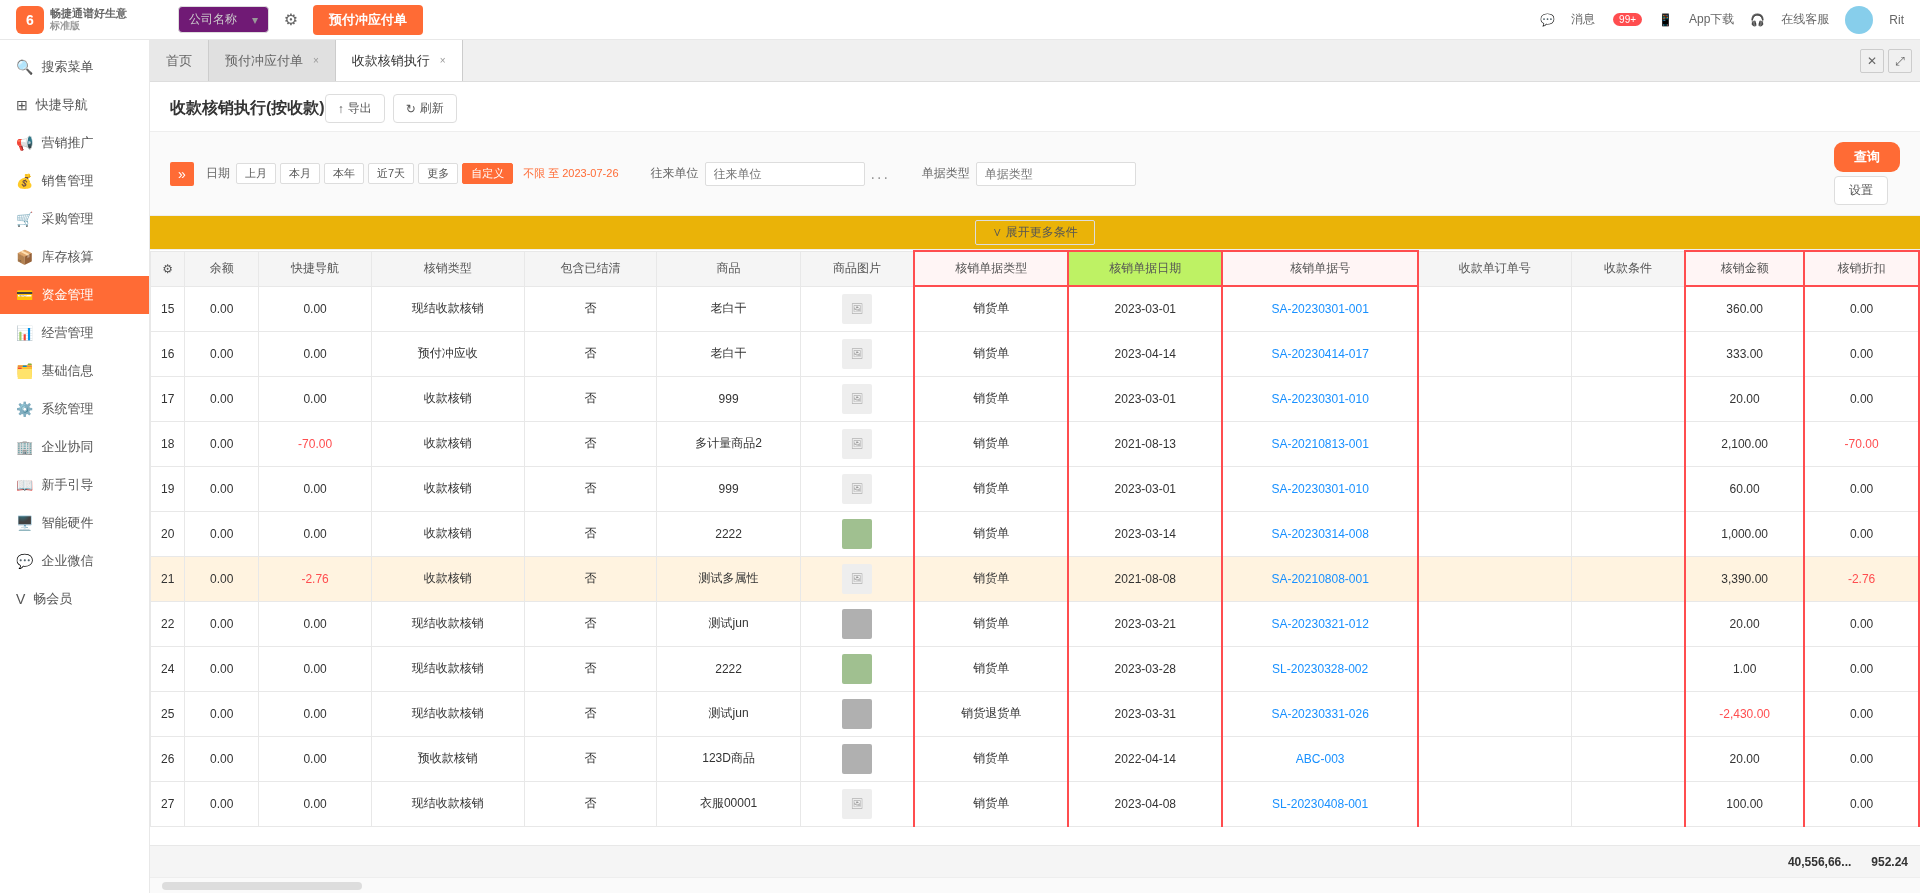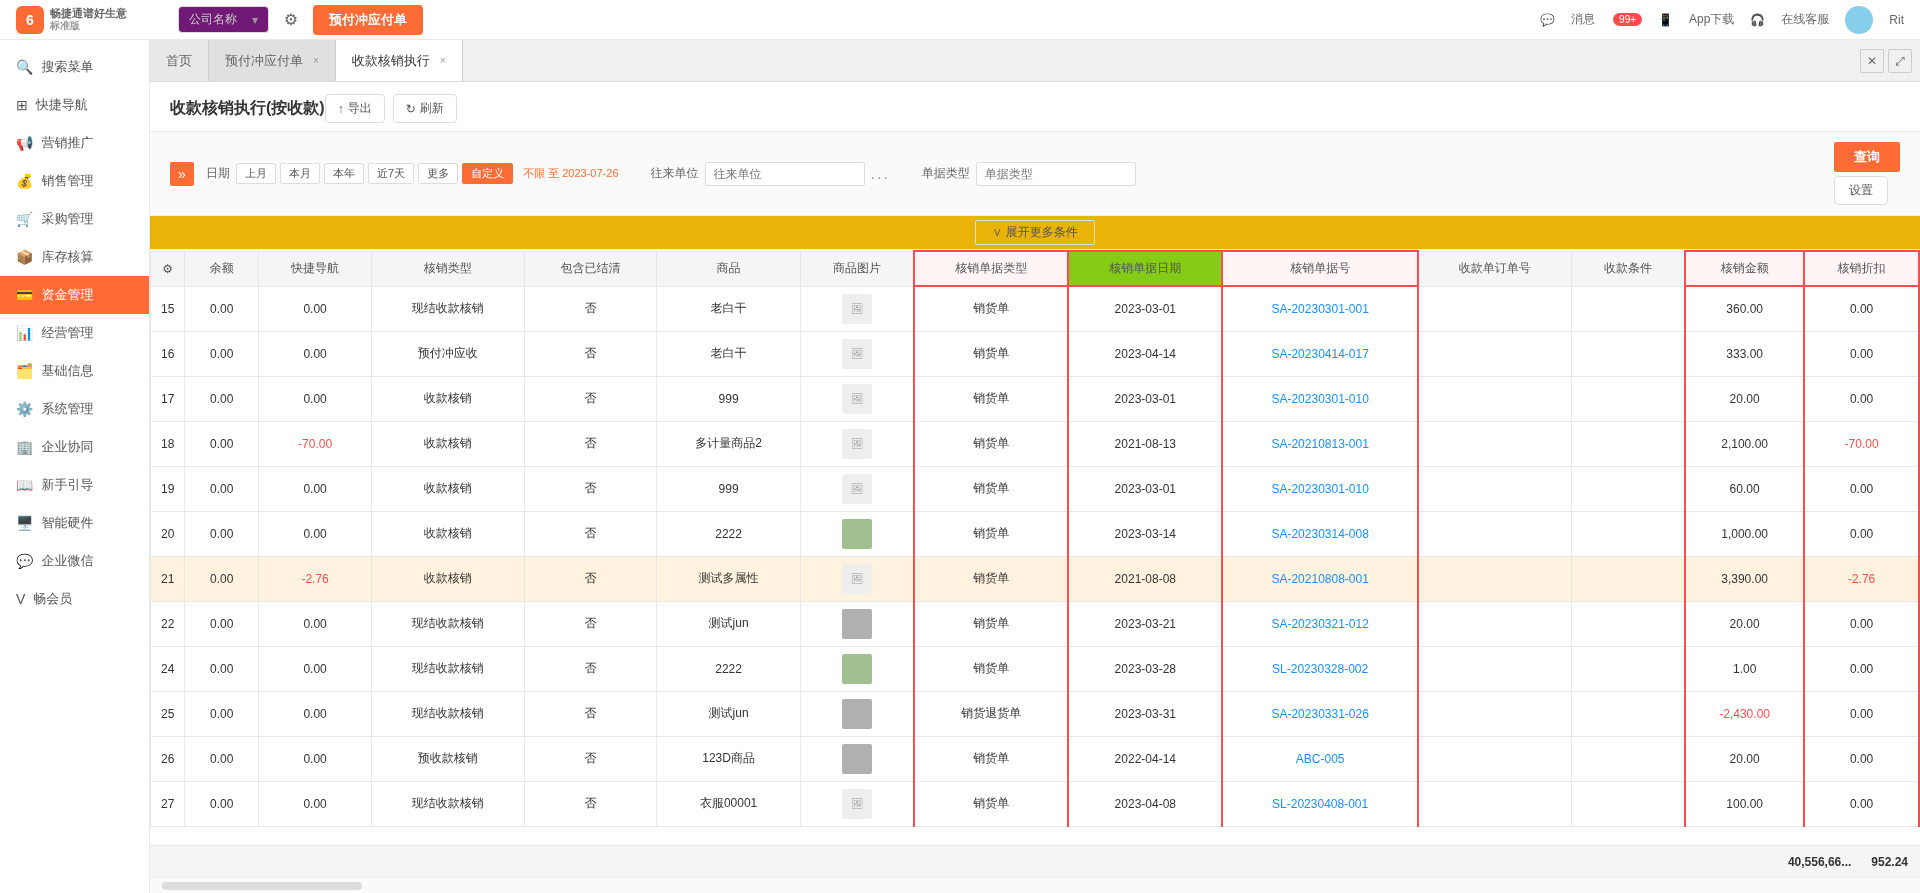--- a/index.html
+++ b/index.html
@@ -52,21 +52,21 @@
     .filter-expand-btn { width: 24px; height: 24px; background: #ff6b35; border: none; cursor: pointer; display: flex; align-items: center; justify-content: center; color: white; border-radius: 2px; font-size: 14px; }
     .filter-group { display: flex; align-items: center; gap: 6px; }
     .filter-label { font-size: 12px; color: #666; white-space: nowrap; }
     .filter-date-btns { display: flex; gap: 4px; }
     .filter-date-btn { padding: 2px 8px; border: 1px solid #ddd; background: #fff; cursor: pointer; font-size: 11px; border-radius: 2px; color: #555; }
     .filter-date-btn.custom { background: #ff6b35; color: white; border-color: #ff6b35; border-radius: 2px; }
     .filter-date-range { font-size: 11px; color: #ff6b35; }
     .filter-input { border: 1px solid #ddd; padding: 4px 8px; border-radius: 2px; font-size: 12px; width: 160px; color: #999; }
     .filter-dots { color: #999; font-size: 16px; letter-spacing: 2px; }
     .filter-select { border: 1px solid #ddd; padding: 4px 8px; border-radius: 2px; font-size: 12px; width: 160px; color: #555; background: #fff; }
-    .query-btn { background: #ff6b35; color: white; border: none; padding: 6px 20px; border-radius: 2px; cursor: pointer; font-size: 13px; font-weight: bold; }
+    .query-btn { background: #ff6b35; color: white; border: none; padding: 6px 20px; border-radius: 9px; cursor: pointer; font-size: 13px; font-weight: bold; }
     .set-btn { background: #fff; color: #555; border: 1px solid #ddd; padding: 5px 14px; border-radius: 4px; cursor: pointer; font-size: 12px; }
     .filter-actions { display: flex; flex-direction: column; gap: 4px; align-items: flex-start; margin-left: auto; }
 
     
     .expand-more-bar { text-align: center; padding: 4px; background: #eab308; border-bottom: 1px solid #eee; }
     .expand-more-btn { background: none; border: 1px solid #ddd; padding: 3px 16px; cursor: pointer; font-size: 12px; color: #555; border-radius: 2px; }
 
     
     .table-container { flex: 1; overflow: auto; padding: 0; }
     table { width: 100%; border-collapse: collapse; font-size: 12px; }
@@ -266,21 +266,21 @@
           <thead>
             <tr>
               <th class="settings-col">⚙</th>
               <th>余额</th>
               <th>快捷导航</th>
               <th>核销类型</th>
               <th>包含已结清</th>
               <th>商品</th>
               <th>商品图片</th>
               <th style="border: 2px solid #ff4d4f; background:#fff5f5;">核销单据类型</th>
-              <th style="border: 2px solid #ff4d4f; background:#84cc16;">核销单据日期</th>
+              <th style="border: 2px solid #ff4d4f; background:#bef264;">核销单据日期</th>
               <th style="border: 2px solid #ff4d4f; background:#fff5f5;">核销单据号</th>
               <th>收款单订单号</th>
               <th>收款条件</th>
               <th style="border: 2px solid #ff4d4f; background:#fff5f5;">核销金额</th>
               <th style="border: 2px solid #ff4d4f; background:#fff5f5;">核销折扣</th>
             </tr>
           </thead>
           <tbody id="table-body">
           <tr>
     <td>15</td>
@@ -467,21 +467,21 @@
     <td>0.00</td>
     <td class="">0.00</td>
     <td>预收款核销</td>
     <td>否</td>
     <td>123D商品</td>
     <td>
                   <div class="img-thumbnail" style="background:#b0b0b0;"></div>
                 </td>
     <td style="border-left:2px solid #ff4d4f; border-right:2px solid #ff4d4f;">销货单</td>
     <td style="border-left:2px solid #ff4d4f; border-right:2px solid #ff4d4f;">2022-04-14</td>
-    <td style="border-left:2px solid #ff4d4f; border-right:2px solid #ff4d4f;"><a class="link-text" href="#">ABC-005</a></td>
+    <td style="border-left:2px solid #ff4d4f; border-right:2px solid #ff4d4f;"><a class="link-text" href="#">ABC-003</a></td>
     <td></td>
     <td></td>
     <td class="" style="border-left:2px solid #ff4d4f; border-right:2px solid #ff4d4f;">20.00</td>
     <td class="" style="border-left:2px solid #ff4d4f; border-right:2px solid #ff4d4f;">0.00</td>
   </tr>
               <tr>
     <td>27</td>
     <td>0.00</td>
     <td class="">0.00</td>
     <td>现结收款核销</td>

